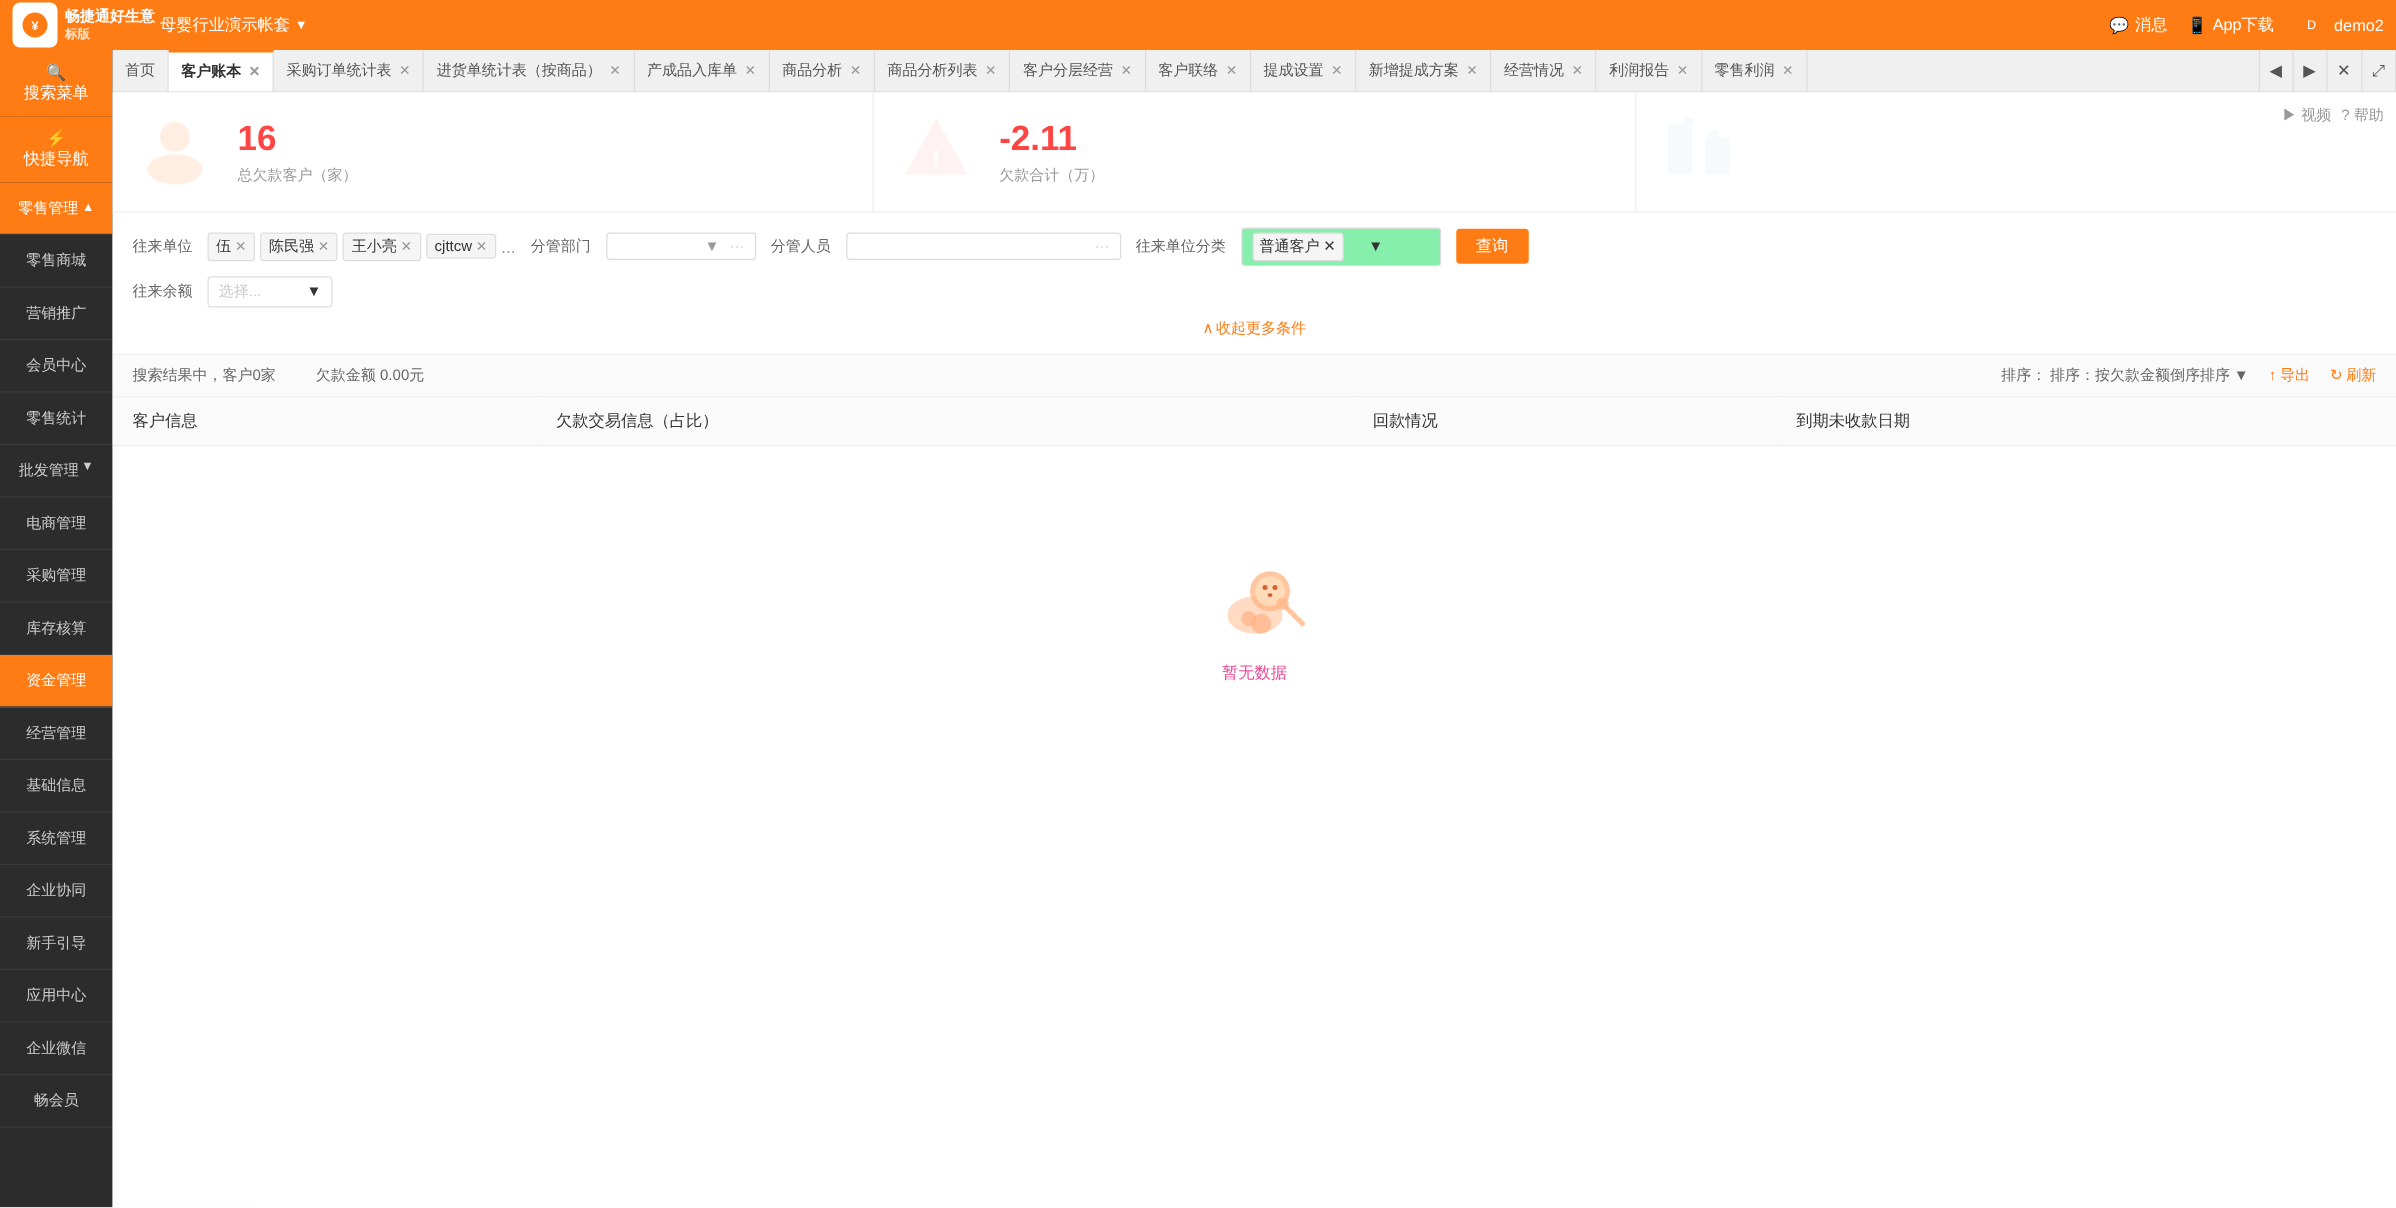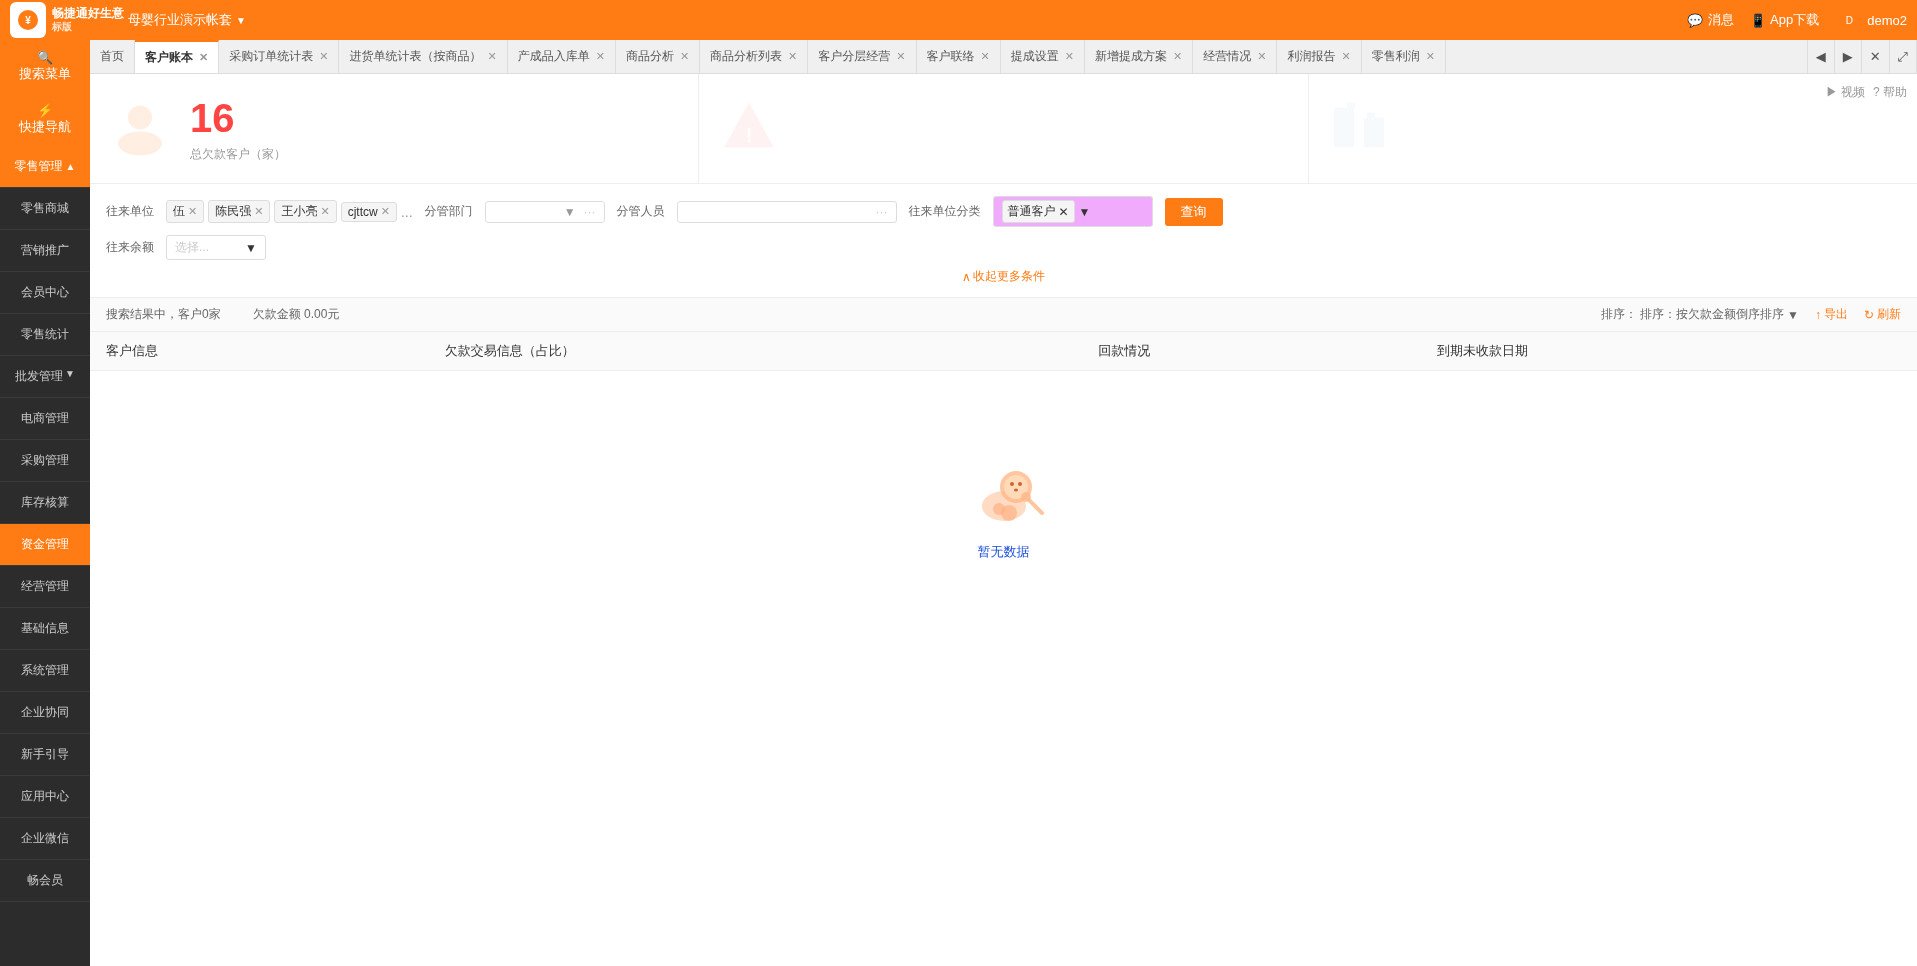--- a/index.html
+++ b/index.html
@@ -35,39 +35,39 @@
     .tab .close-btn { color: #999; font-size: 11px; cursor: pointer; margin-left: 2px; }
 
     
     .page-content { flex: 1; overflow-y: auto; background: white; }
 
     
     .stats-row { display: flex; border-bottom: 1px solid #eee; background: white; position: relative; }
     .stat-card { flex: 1; padding: 20px 30px; display: flex; align-items: center; gap: 16px; border-right: 1px solid #eee; position: relative; }
     .stat-card:last-child { border-right: none; }
     .stat-info { flex: 1; }
-    .stat-value { font-size: 40px; font-weight: bold; color: #ff4444; line-height: 1.2; }
+    .stat-value { font-size: 28px; font-weight: bold; color: #ff4444; line-height: 1.2; }
     .stat-value.red { color: #ff4444; }
     .stat-value.dark { color: #333; font-weight: bold; text-decoration: underline; }
     .stat-label { font-size: 12px; color: #999; margin-top: 4px; }
     .stat-help { position: absolute; top: 10px; right: 10px; display: flex; gap: 8px; font-size: 12px; color: #999; }
     .stat-help span { cursor: pointer; }
 
     
     .filter-area { padding: 12px 16px; background: white; border-bottom: 1px solid #eee; }
     .filter-row { display: flex; align-items: center; gap: 12px; margin-bottom: 8px; flex-wrap: wrap; }
     .filter-label { font-size: 12px; color: #666; white-space: nowrap; }
     .filter-tags { display: flex; align-items: center; gap: 4px; flex-wrap: wrap; }
     .filter-tag { display: flex; align-items: center; gap: 3px; background: #f5f5f5; border: 1px solid #ddd; border-radius: 3px; padding: 2px 6px; font-size: 12px; color: #333; }
     .filter-tag .rm { cursor: pointer; color: #999; font-size: 11px; }
     .filter-more { color: #999; cursor: pointer; font-size: 14px; }
     .filter-select { display: flex; align-items: center; gap: 4px; border: 1px solid #ddd; border-radius: 3px; padding: 3px 8px; font-size: 12px; cursor: pointer; min-width: 120px; background: white; }
     .filter-select .arrow { color: #999; margin-left: auto; }
     .filter-person { display: flex; align-items: center; gap: 4px; border: 1px solid #ddd; border-radius: 3px; padding: 3px 8px; font-size: 12px; cursor: pointer; min-width: 180px; background: white; }
-    .filter-classify { display: flex; align-items: center; gap: 0; border: 1px solid #ddd; border-radius: 3px; padding: 3px 8px; font-size: 12px; cursor: pointer; min-width: 120px; background: #f0abfc; }
+    .filter-classify { display: flex; align-items: center; gap: 16px; border: 1px solid #ddd; border-radius: 3px; padding: 3px 8px; font-size: 12px; cursor: pointer; min-width: 120px; background: #86efac; }
     .classify-tag { display: flex; align-items: center; gap: 3px; background: #f5f5f5; border: 1px solid #ddd; border-radius: 3px; padding: 2px 5px; font-size: 12px; }
     .query-btn { background: #ff7c14; color: white; border: none; border-radius: 3px; padding: 5px 16px; font-size: 13px; cursor: pointer; }
     .collapse-btn { color: #ff7c14; font-size: 12px; cursor: pointer; display: flex; align-items: center; gap: 2px; }
     .filter-second-row { display: flex; align-items: center; gap: 12px; }
     .filter-amount-select { display: flex; align-items: center; gap: 4px; border: 1px solid #ddd; border-radius: 3px; padding: 3px 8px; font-size: 12px; cursor: pointer; min-width: 100px; background: white; }
 
     
     .result-bar { display: flex; align-items: center; justify-content: space-between; padding: 8px 16px; background: #fafafa; border-bottom: 1px solid #eee; font-size: 12px; color: #666; }
     .result-bar-left { display: flex; gap: 32px; }
     .result-bar-right { display: flex; align-items: center; gap: 16px; }
@@ -76,21 +76,21 @@
     .refresh-btn { display: flex; align-items: center; gap: 3px; cursor: pointer; color: #ff7c14; }
 
     
     .data-table { width: 100%; border-collapse: collapse; }
     .data-table th { background: #fafafa; border-bottom: 1px solid #eee; padding: 10px 16px; text-align: left; font-size: 13px; color: #333; font-weight: normal; }
     .data-table td { border-bottom: 1px solid #eee; padding: 10px 16px; font-size: 13px; color: #333; }
 
     
     .empty-state { display: flex; flex-direction: column; align-items: center; justify-content: center; padding: 80px 0; }
     .empty-icon { width: 80px; height: 80px; margin-bottom: 12px; }
-    .empty-text { color: #1d4ed8; font-size: 13px; }
+    .empty-text { color: #ec4899; font-size: 13px; }
 
     
     .avatar { width: 28px; height: 28px; border-radius: 50%; background: #ff7c14; display: flex; align-items: center; justify-content: center; color: white; font-size: 12px; overflow: hidden; }
 
     
     ::-webkit-scrollbar { width: 6px; height: 6px; }
     ::-webkit-scrollbar-track { background: #f1f1f1; }
     ::-webkit-scrollbar-thumb { background: #ccc; border-radius: 3px; }
 
     .tab-bar-tabs { display: flex; overflow: hidden; flex: 1; }
@@ -290,20 +290,24 @@
               <div class="stat-label">总欠款客户（家）</div>
             </div>
           </div>
 
           <div class="stat-card">
             <div style="position:absolute;left:20px;top:50%;transform:translateY(-50%);opacity:0.1;">
               <svg width="60" height="60" viewBox="0 0 60 60" fill="#ff8888">
                 <polygon points="30,5 55,50 5,50" fill="#ff8888"></polygon>
                 <text x="30" y="44" text-anchor="middle" fill="white" font-size="20" font-weight="bold">!</text>
               </svg>
+            </div>
+            <div class="stat-info" style="margin-left:70px;">
+              <div class="stat-value red">-2.11</div>
+              <div class="stat-label">欠款合计（万）</div>
             </div>
           </div>
 
           <div class="stat-card">
             <div style="position:absolute;left:20px;top:50%;transform:translateY(-50%);opacity:0.1;">
               <svg width="60" height="60" viewBox="0 0 60 60" fill="#aad4ee">
                 <rect x="5" y="10" width="20" height="40" rx="2" fill="#aad4ee"></rect>
                 <rect x="35" y="20" width="20" height="30" rx="2" fill="#aad4ee"></rect>
                 <rect x="18" y="5" width="8" height="5" fill="#aad4ee"></rect>
                 <rect x="38" y="15" width="8" height="5" fill="#aad4ee"></rect>

